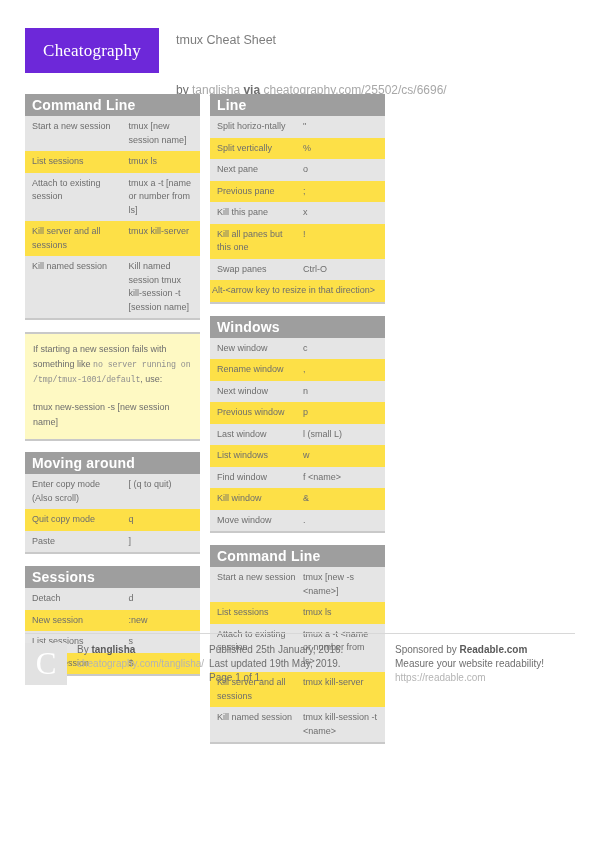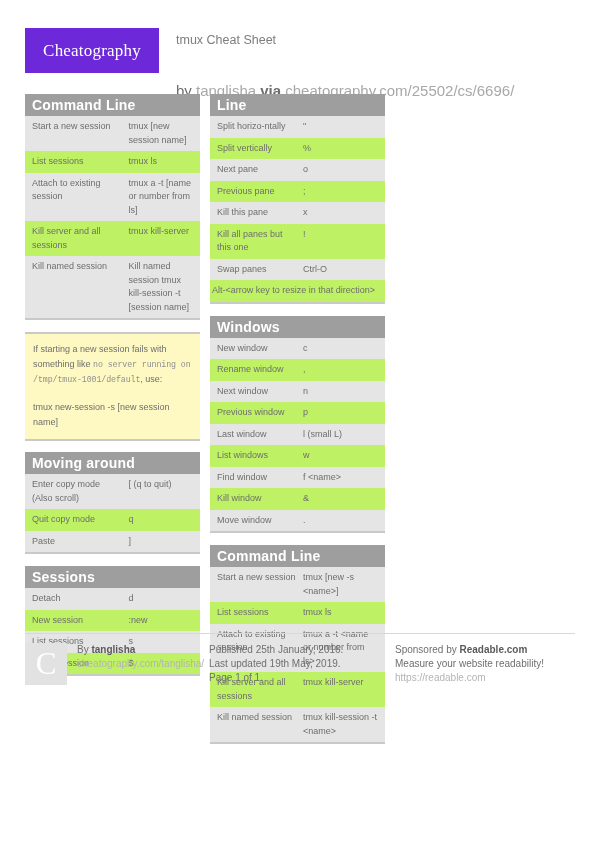--- a/index.html
+++ b/index.html
@@ -48,21 +48,21 @@
     padding-left: 17px;
     padding-top: 4px;
   }
   .sheet-title {
     font-size: 12.5px;
     color: #7d7d7d;
     line-height: 16px;
     margin-bottom: 3px;
   }
   .byline {
-    font-size: 15px;
+    font-size: 12px;
     color: #9a9a9a;
     line-height: 13px;
     margin-top: 36px;
   }
   .byline .lbl { color: #6f6f6f; }
   .byline .author { color: #a8a8a8; }
   .byline .via { color: #6f6f6f; font-weight: bold; }
   .byline .url { color: #a8a8a8; }
 
   
@@ -88,21 +88,21 @@
     line-height: 12px;
     letter-spacing: .2px;
   }
   .row {
     display: flex;
     font-size: 9px;
     line-height: 13.5px;
     color: #6e6e6e;
   }
   .row.odd  { background: #e5e5e5; }
-  .row.even { background: #bef264; }
+  .row.even { background: #fde047; }
   .cell-k {
     flex: 0 0 58%;
     padding: 4px 5px 4px 7px;
     box-sizing: border-box;
   }
   .cell-v {
     flex: 1 1 auto;
     padding: 4px 7px 4px 2px;
     box-sizing: border-box;
   }

